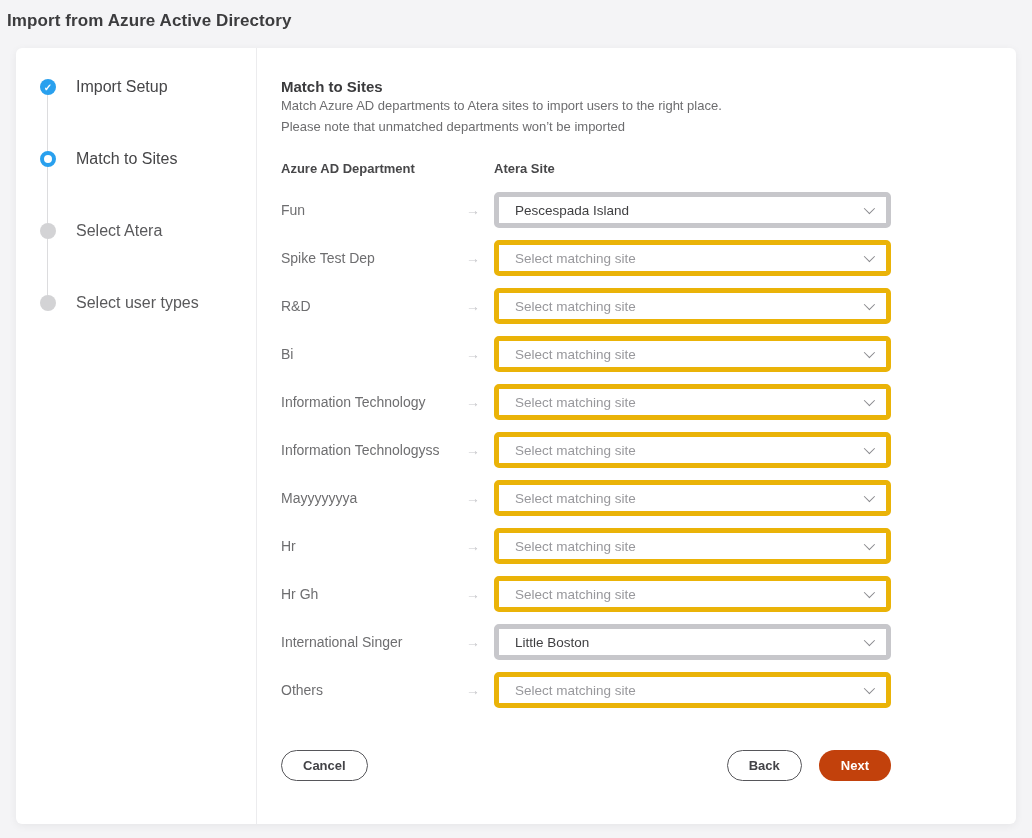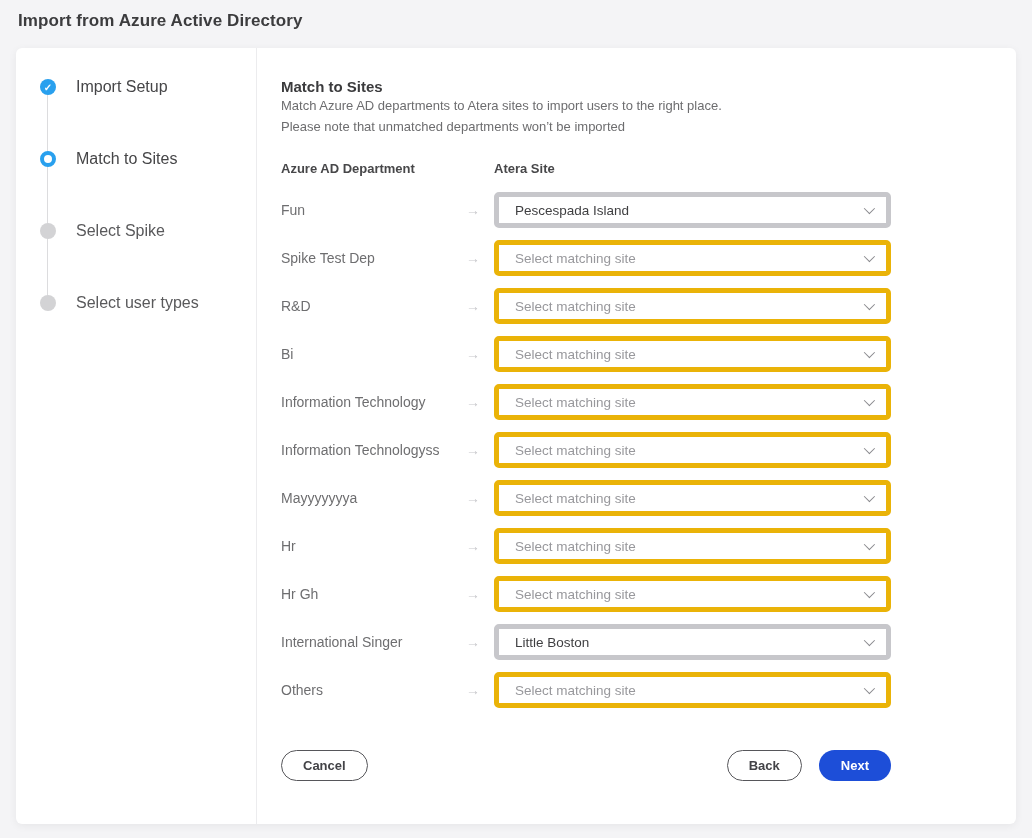--- a/index.html
+++ b/index.html
@@ -7,21 +7,21 @@
   body {
     background:#f4f4f6;
     font-family:"Liberation Sans", sans-serif;
     color:#3f3f41;
     overflow:hidden;
   }
   .page-title {
     font-size:17px;
     font-weight:700;
     color:#3c3c3e;
-    padding:11px 0 0 18px;
+    padding:11px 0 0 7px;
     letter-spacing:.1px;
   }
   .card {
     position:absolute;
     left:16px; top:48px;
     width:1000px; height:776px;
     background:#ffffff;
     border-radius:6px;
     box-shadow:0 2px 8px rgba(0,0,0,.06);
     display:flex;
@@ -164,21 +164,21 @@
     font-weight:700;
     display:inline-flex;
     align-items:center;
     justify-content:center;
     cursor:pointer;
     background:#ffffff;
     border:1px solid #56565a;
     color:#434347;
   }
   .btn.primary {
-    background:#1d4ed8;
+    background:#c2410c;
     border:none;
     color:#ffffff;
     padding:0 22px;
   }
 </style>
 </head>
 <body>
 
 <div class="page-title">Import from Azure Active Directory</div>
 
@@ -194,21 +194,21 @@
     <div class="step-label">Import Setup</div>
   </div>
 
   <div class="step active">
     <div class="step-circle"></div>
     <div class="step-label">Match to Sites</div>
   </div>
 
   <div class="step pending">
     <div class="step-circle"></div>
-    <div class="step-label">Select Spike</div>
+    <div class="step-label">Select Atera</div>
   </div>
 
   <div class="step pending">
     <div class="step-circle"></div>
     <div class="step-label">Select user types</div>
   </div>
 </div>
   </div>
 
   <div class="content">

